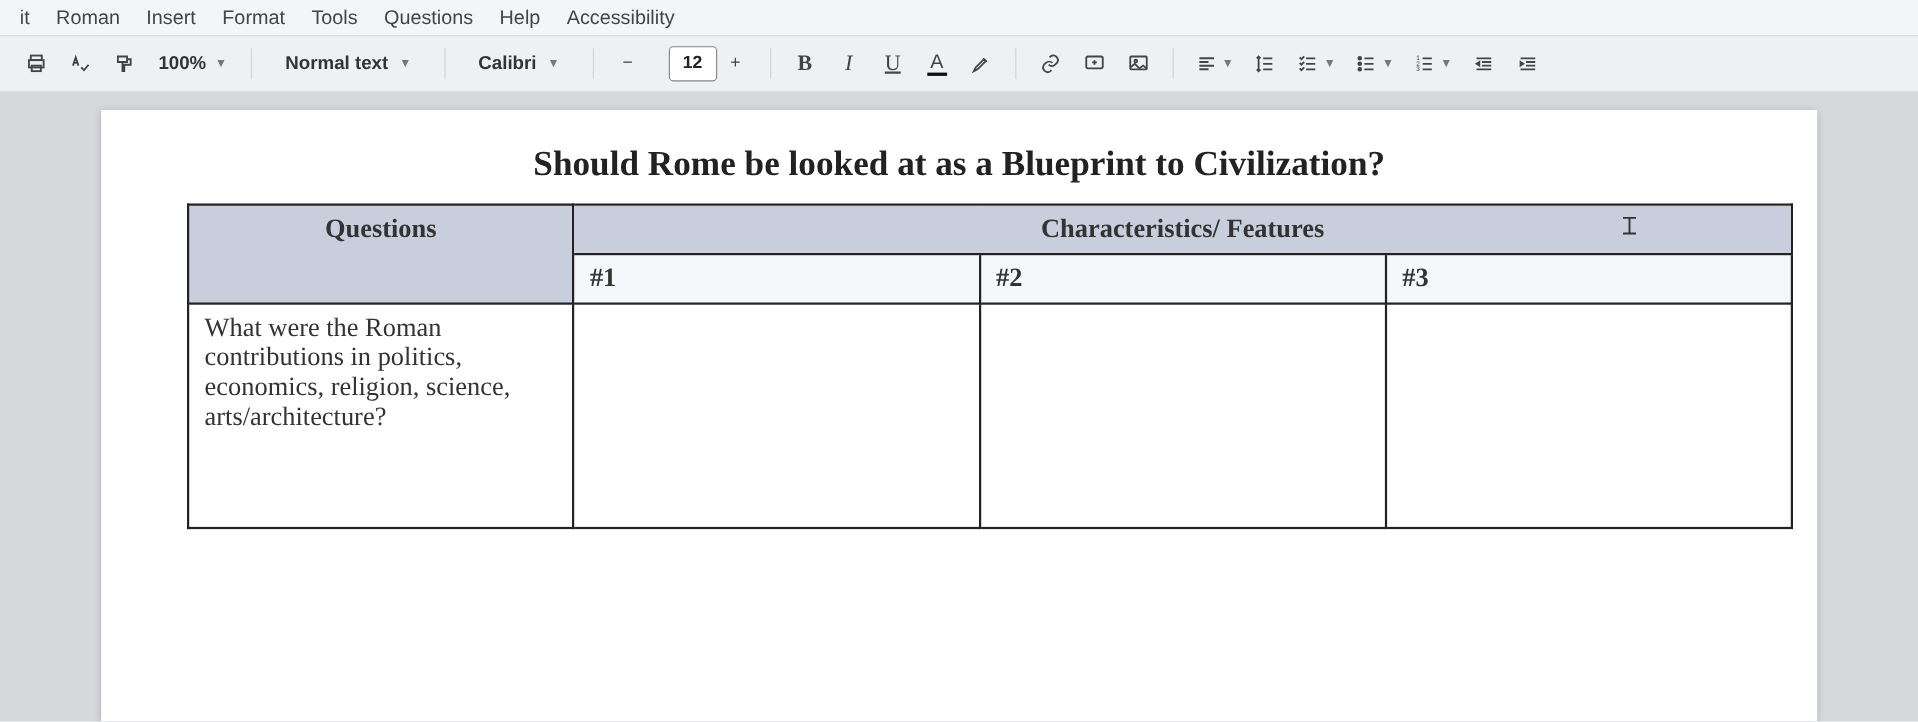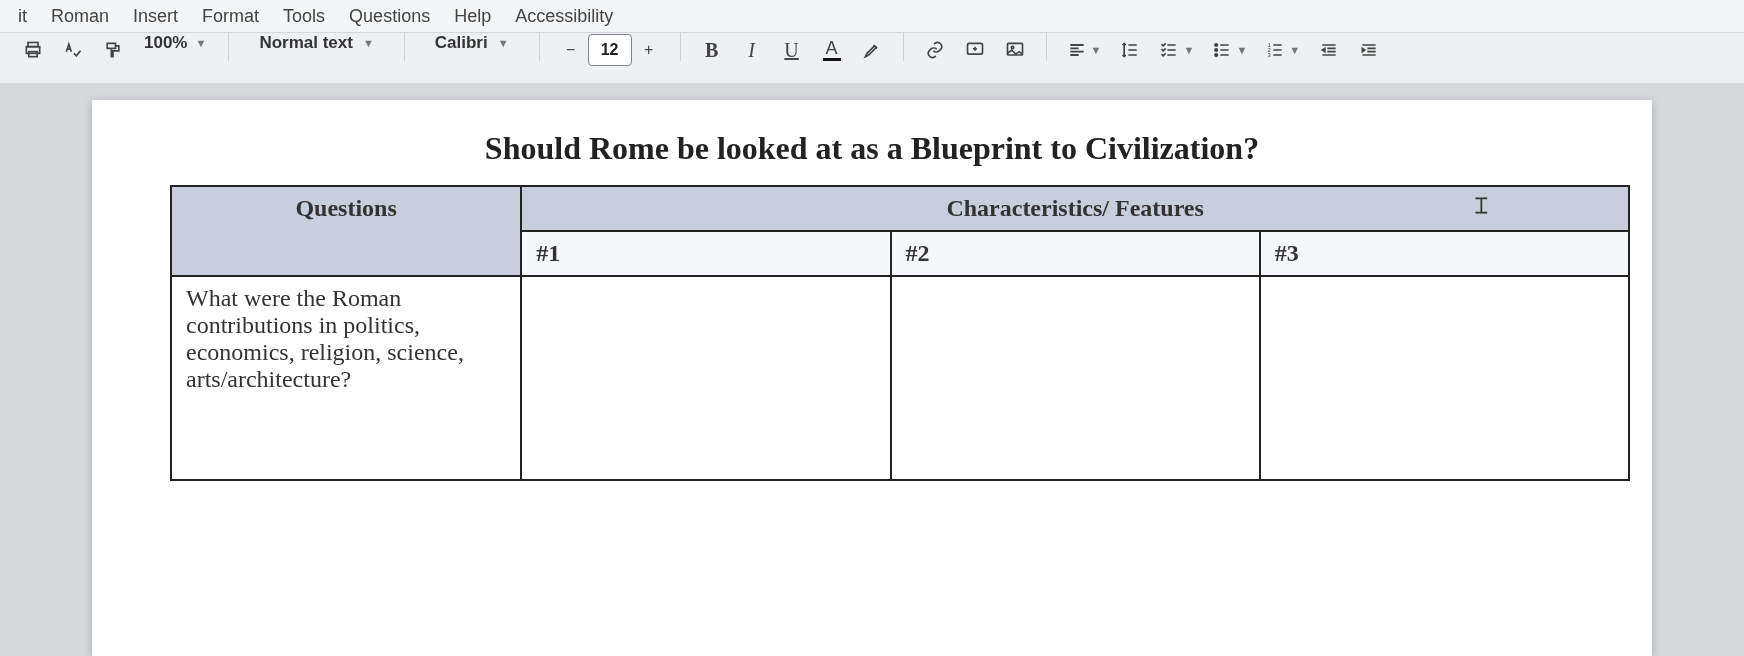--- a/index.html
+++ b/index.html
@@ -43,21 +43,21 @@
   }
   .share-icon svg, .round-icon svg { display: block; }
   .round-icon, .sq-icon {
     width: 32px; height: 32px;
     display: flex; align-items: center; justify-content: center;
     color: #555;
   }
 
   .toolbar {
     display: flex;
-    align-items: flex-start;
+    align-items: center;
     height: 52px;
     background: #eef0f3;
     border-top: 1px solid #d6d8dc;
     border-bottom: 1px solid #d6d8dc;
     padding: 0 18px;
     gap: 10px;
   }
   .tbtn {
     min-width: 30px;
     height: 34px;
@@ -98,20 +98,21 @@
   .size-input {
     width: 44px;
     height: 32px;
     border: 1.5px solid #808488;
     border-radius: 4px;
     background: #fff;
     text-align: center;
     font-size: 16px;
     font-weight: 600;
     color: #222;
+    margin-left: 20px;
   }
   .fmt { font-family: "Times New Roman", serif; font-size: 20px; font-weight: bold; }
   .fmt-i { font-style: italic; font-weight: normal; font-family: Georgia, serif; }
   .fmt-u { text-decoration: underline; font-weight: normal; }
   .text-color-btn {
     flex-direction: column;
     gap: 0;
     line-height: 1;
   }
   .text-color-bar {

